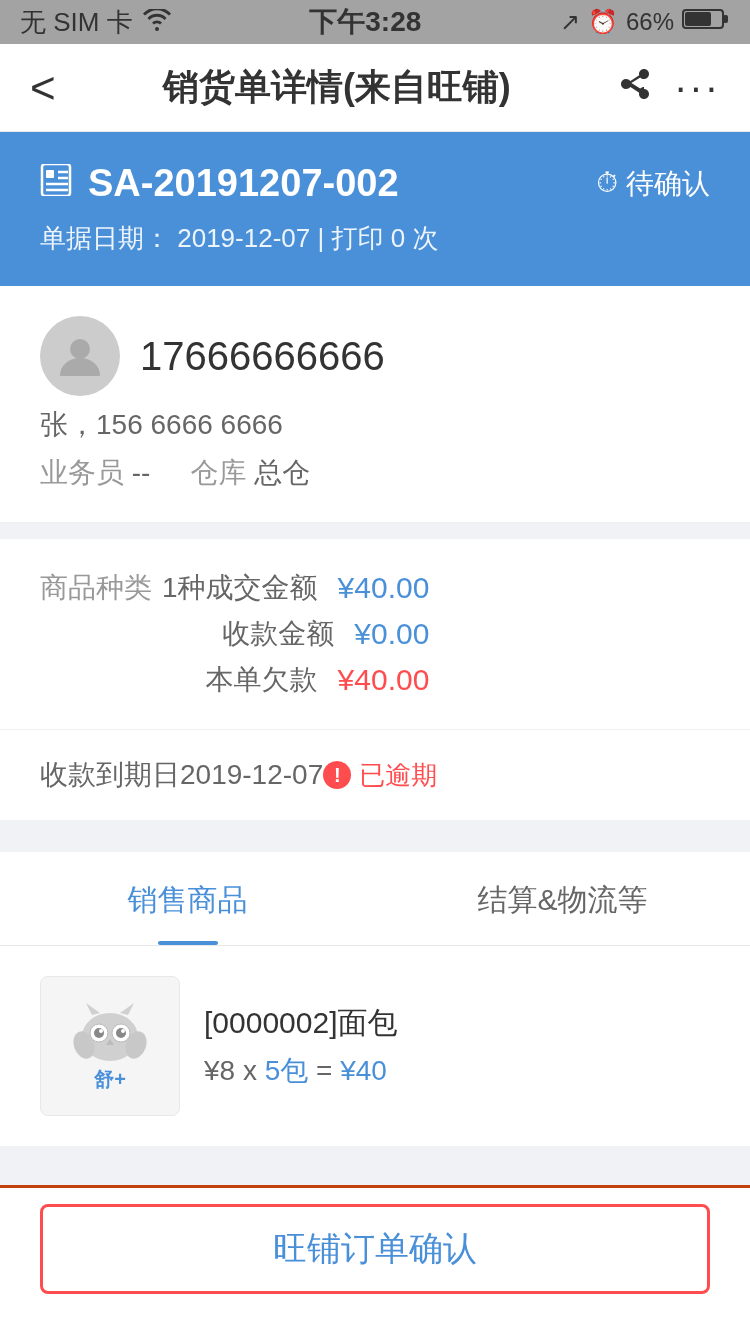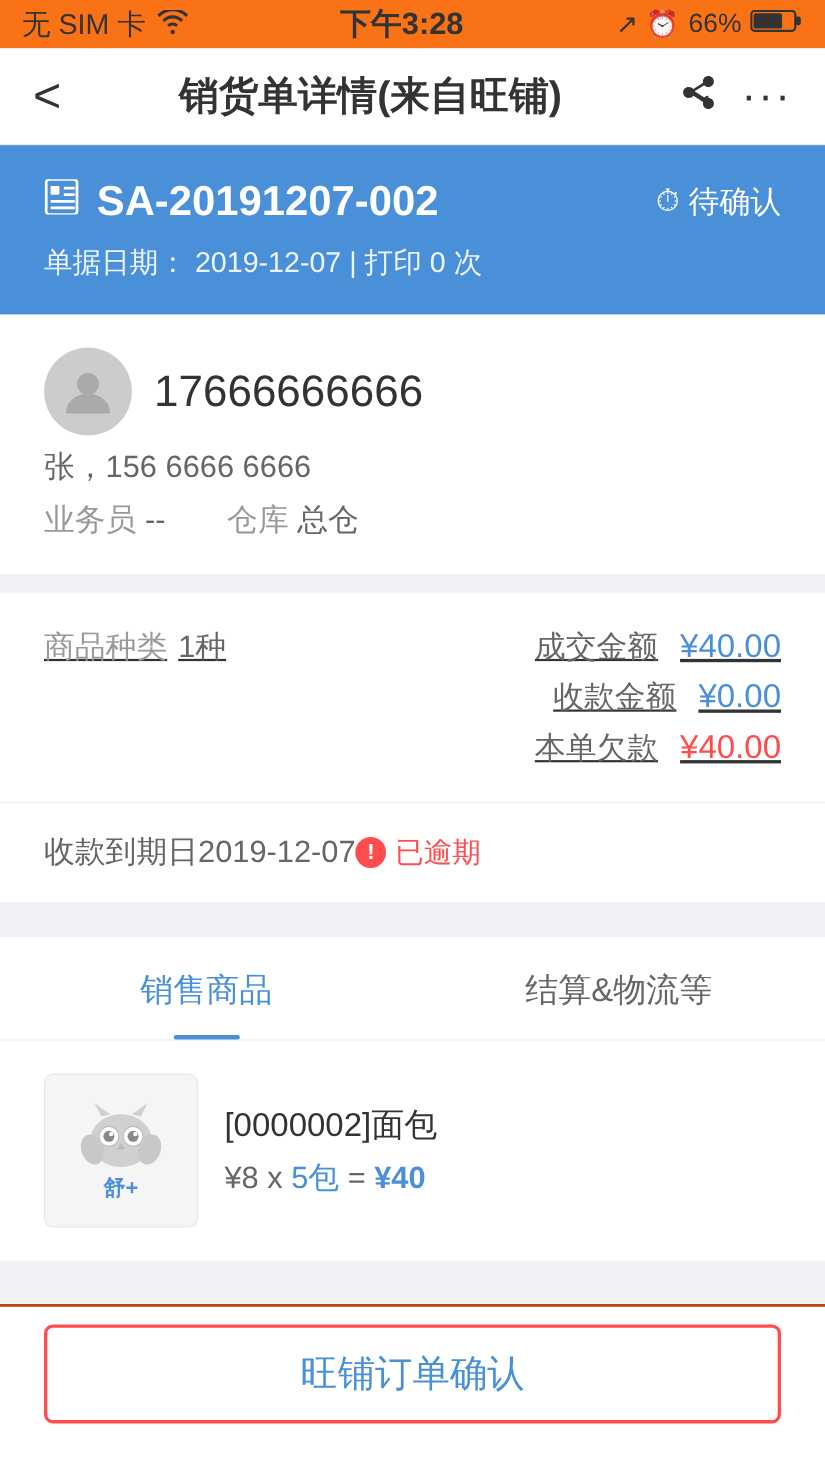--- a/index.html
+++ b/index.html
@@ -9,21 +9,21 @@
       min-height: 1334px;
       font-family: -apple-system, 'PingFang SC', 'Helvetica Neue', sans-serif;
       background: #f0f2f5;
       font-size: 28px;
       color: #333;
     }
 
     
     .status-bar {
       height: 44px;
-      background: #f97316;
+      background: #a3a3a3;
       display: flex;
       align-items: center;
       justify-content: space-between;
       padding: 0 20px;
       font-size: 26px;
       font-weight: 500;
     }
     .status-left { display: flex; align-items: center; gap: 10px; }
     .status-center { font-weight: 600; font-size: 28px; }
     .status-right { display: flex; align-items: center; gap: 8px; font-size: 24px; }
@@ -121,43 +121,41 @@
       color: #333;
     }
     .customer-detail {
       font-size: 28px;
       color: #666;
       margin-bottom: 8px;
     }
     .customer-meta {
       display: flex;
       align-items: center;
-      gap: 56px;
+      gap: 40px;
       font-size: 28px;
       color: #666;
       margin-top: 10px;
     }
     .meta-label { color: #999; }
 
     
     .divider {
       height: 16px;
       background: #f0f2f5;
     }
 
     
     .summary-section {
       background: #fff;
       padding: 30px 40px;
     }
     .summary-row {
       display: flex;
       align-items: flex-start;
-      justify-content: space-between;
-      text-decoration: underline;
     }
     .summary-left {
       display: flex;
       align-items: center;
       font-size: 28px;
       color: #666;
     }
     .summary-label { color: #999; margin-right: 10px; }
     .summary-right {
       display: flex;
@@ -272,21 +270,21 @@
       font-size: 30px;
       color: #333;
       margin-bottom: 8px;
       font-weight: 500;
     }
     .product-price {
       font-size: 28px;
       color: #666;
     }
     .product-price .qty { color: #4A90D9; }
-    .product-price .total { color: #4A90D9; font-weight: 700; }
+    .product-price .total { color: #4A90D9; font-weight: 400; }
 
     
     .bottom-bar {
       position: fixed;
       bottom: 0;
       left: 0;
       width: 750px;
       background: #fff;
       padding: 16px 40px 40px;
       border-top: 3px solid #c2410c;

